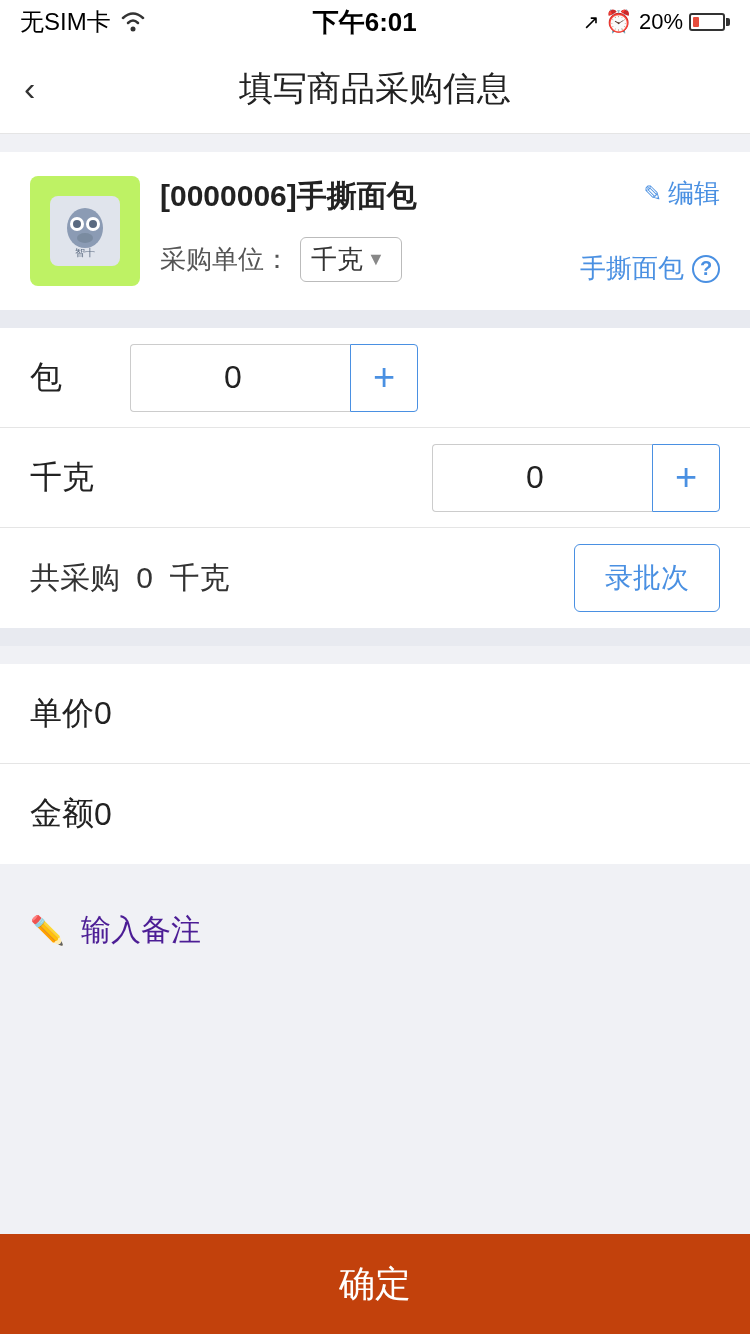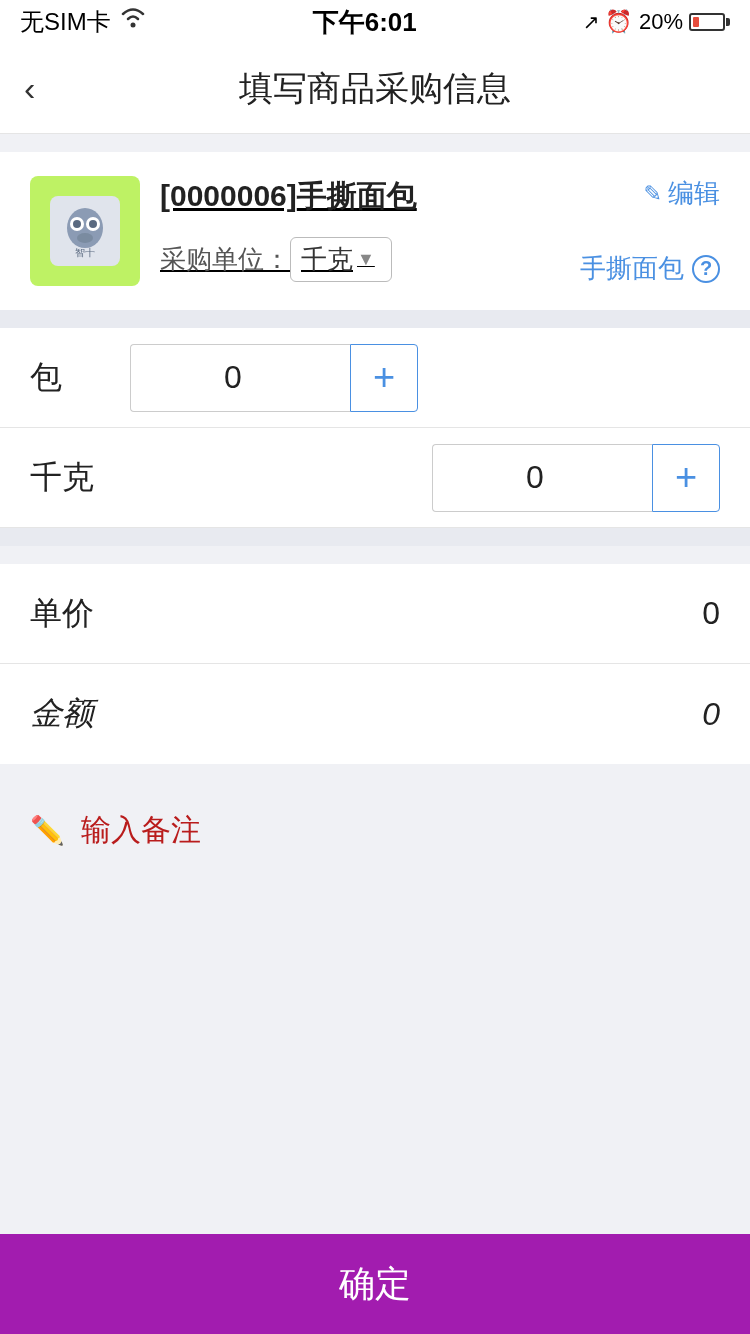--- a/index.html
+++ b/index.html
@@ -19,21 +19,21 @@
       background: #fff;
       display: flex;
       align-items: center;
       justify-content: space-between;
       padding: 0 20px;
       font-size: 24px;
       font-weight: 500;
     }
     .status-left {
       display: flex;
-      align-items: flex-start;
+      align-items: flex-end;
       gap: 8px;
       font-size: 24px;
     }
     .status-center {
       font-size: 26px;
       font-weight: 600;
     }
     .status-right {
       display: flex;
       align-items: center;
@@ -112,31 +112,31 @@
       justify-content: center;
       flex-shrink: 0;
     }
     .product-image-inner {
       width: 70px;
       height: 70px;
       position: relative;
     }
     .product-info {
       flex: 1;
-      text-decoration: underline;
     }
     .product-name {
       font-size: 30px;
       font-weight: 600;
       color: #222;
       margin-bottom: 20px;
     }
     .product-unit-row {
       display: flex;
       align-items: center;
+      gap: 10px;
       font-size: 26px;
       color: #555;
       text-align: center;
     }
     .unit-select {
       border: 1px solid #bbb;
       border-radius: 6px;
       padding: 4px 16px 4px 10px;
       font-size: 26px;
       color: #333;
@@ -268,28 +268,26 @@
     }
 
     
     .detail-section {
       background: #fff;
       margin-top: 18px;
     }
     .detail-row {
       display: flex;
       align-items: center;
-      justify-content: space-between;
       padding: 0 30px;
       height: 100px;
       border-bottom: 1px solid #e5e5e5;
     }
     .detail-row:last-child {
       border-bottom: none;
-      font-style: italic;
     }
     .detail-label {
       font-size: 32px;
       color: #222;
     }
     .detail-value {
       font-size: 32px;
       color: #222;
     }
 
@@ -302,38 +300,38 @@
       align-items: center;
       gap: 16px;
       min-height: 80px;
     }
     .pencil-icon {
       font-size: 28px;
       color: #aaa;
     }
     .notes-placeholder {
       font-size: 30px;
-      color: #b91c1c;
+      color: #4c1d95;
     }
 
     
     .empty-space {
       background: #f0f1f5;
       flex: 1;
       min-height: 300px;
     }
 
     
     .confirm-btn {
       position: fixed;
       bottom: 0;
       left: 0;
       width: 750px;
       height: 100px;
-      background: #a21caf;
+      background: #c2410c;
       color: #fff;
       font-size: 36px;
       font-weight: 500;
       display: flex;
       align-items: center;
       justify-content: center;
       cursor: pointer;
       border: none;
       outline: none;
     }
@@ -430,20 +428,28 @@
 
     <div class="input-row">
       <span class="input-label">千克</span>
       <span class="input-sublabel"></span>
       <div class="input-control">
         <input class="qty-input" type="number" value="0" style="">
         <button class="plus-btn">+</button>
       </div>
     </div>
 
+    <div class="summary-row">
+      <span class="summary-text">
+        <span>共采购</span>
+        <span style="margin:0 8px;">0</span>
+        <span>千克</span>
+      </span>
+      <button class="batch-btn">录批次</button>
+    </div>
   </div>
 
   <div class="section-divider"></div>
 
   <div class="detail-section">
     <div class="detail-row">
       <span class="detail-label">单价</span>
       <span class="detail-value">0</span>
     </div>
     <div class="detail-row">

